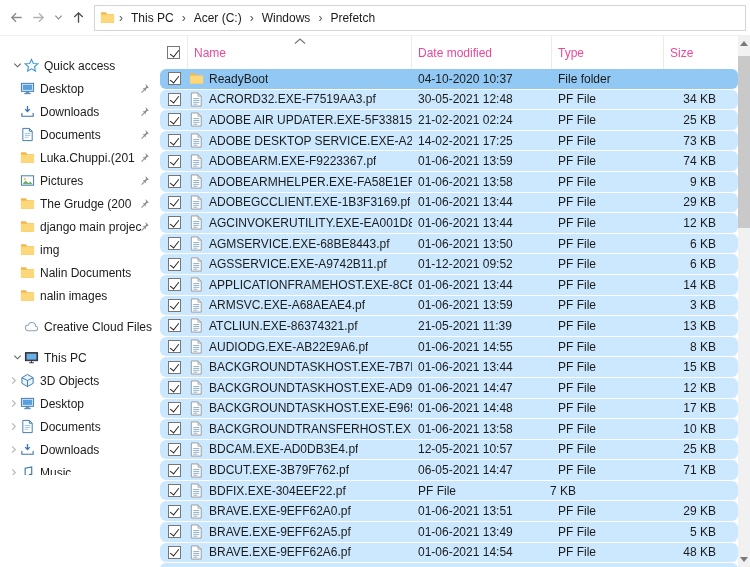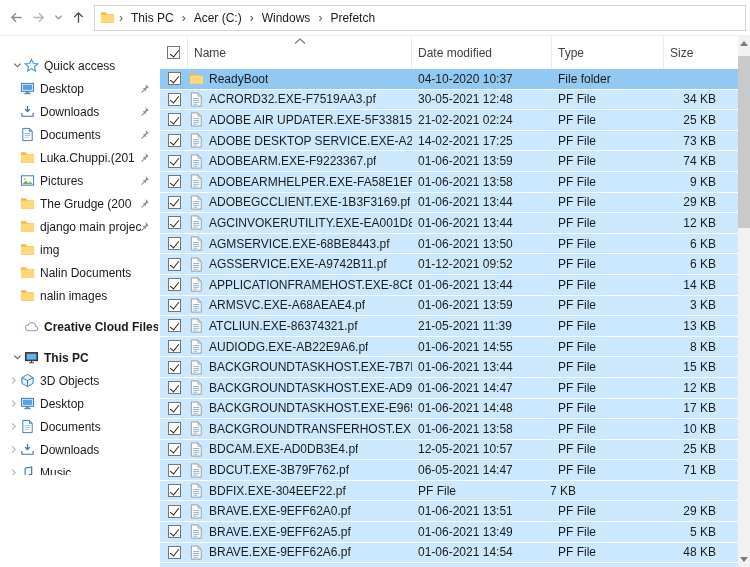--- a/index.html
+++ b/index.html
@@ -24,45 +24,45 @@
   .addr-icon { width:16px; height:16px; margin-right:2px; }
   .addr-icon svg { width:15px; height:15px; }
   .breadcrumb { display:flex; align-items:center; }
   .crumb { padding:0 7px; white-space:nowrap; }
   .crumb-sep { color:#555; font-size:12px; padding:0 1px; }
 
   
   .sidebar { position:absolute; top:37px; left:8px; width:160px; height:438px; overflow:hidden; padding-top:17px; background:#fff; }
   .side-item { width:150px; height:23px; display:flex; align-items:center; position:relative; padding-left:4px; }
   .side-item.lvl1 { padding-left:0; }
-  .side-item.gap { margin-top:8px;font-weight:bold; }
+  .side-item.gap { margin-top:8px; }
   .side-item.selected { background:var(--sel); }
   .chev { width:11px; height:11px; flex:0 0 11px; display:flex; align-items:center; justify-content:center; }
   .chev svg { width:9px; height:9px; }
   .side-icon { width:16px; height:16px; flex:0 0 16px; display:flex; align-items:center; justify-content:center; }
   .side-icon svg { width:15px; height:15px; }
   .side-label { margin-left:5px; white-space:nowrap; overflow:hidden; flex:1; }
   .side-item.pinned .side-label { margin-right:16px; }
   .pin { position:absolute; right:8px; top:6px; width:11px; height:11px; }
   .pin svg { width:11px; height:11px; }
 
   
   .filearea { position:absolute; top:36px; left:160px; width:590px; height:531px; background:#fff; }
-  .list-header { position:relative; height:33px; display:flex; color:#404040; }
+  .list-header { position:relative; height:33px; display:flex; color:#ec4899; }
   .hcell { display:flex; align-items:center; border-right:1px solid #ebebeb; padding-left:6px; }
   .hcheck { width:28px; justify-content:center; padding-left:0; }
   .hname { width:224px; position:relative; }
   .hdate { width:140px; }
   .htype { width:112px; }
   .hsize { width:74px; border-right:none; }
   .sort-caret { position:absolute; top:2px; left:50%; transform:translateX(-50%); width:12px; height:6px; }
   .sort-caret svg { width:12px; height:6px; }
 
   .rows { position:absolute; top:33px; left:0; width:578px; height:498px; overflow:hidden; }
-  .row { height:19.6px; margin-bottom:1px; display:flex; align-items:center; background:var(--sel); }
+  .row { height:19.6px; margin-bottom:1px; display:flex; align-items:center; background:var(--sel);border-radius:6px; }
   .row.focused { background:var(--self); }
   .cell-check { width:28px; flex:0 0 28px; display:flex; justify-content:center; }
   .cell-name { width:224px; flex:0 0 224px; display:flex; align-items:center; overflow:hidden; }
   .file-icon { width:16px; height:16px; flex:0 0 16px; margin-right:5px; display:flex; align-items:center; justify-content:center; }
   .file-icon svg { width:15px; height:15px; }
   .fname { white-space:nowrap; overflow:hidden; }
   .cell-date { width:140px; flex:0 0 140px; padding-left:6px; white-space:nowrap; }
   .cell-type { width:112px; flex:0 0 112px; padding-left:6px; white-space:nowrap; }
   .cell-size { width:74px; flex:0 0 74px; text-align:right; padding-right:22px; white-space:nowrap; }
 

